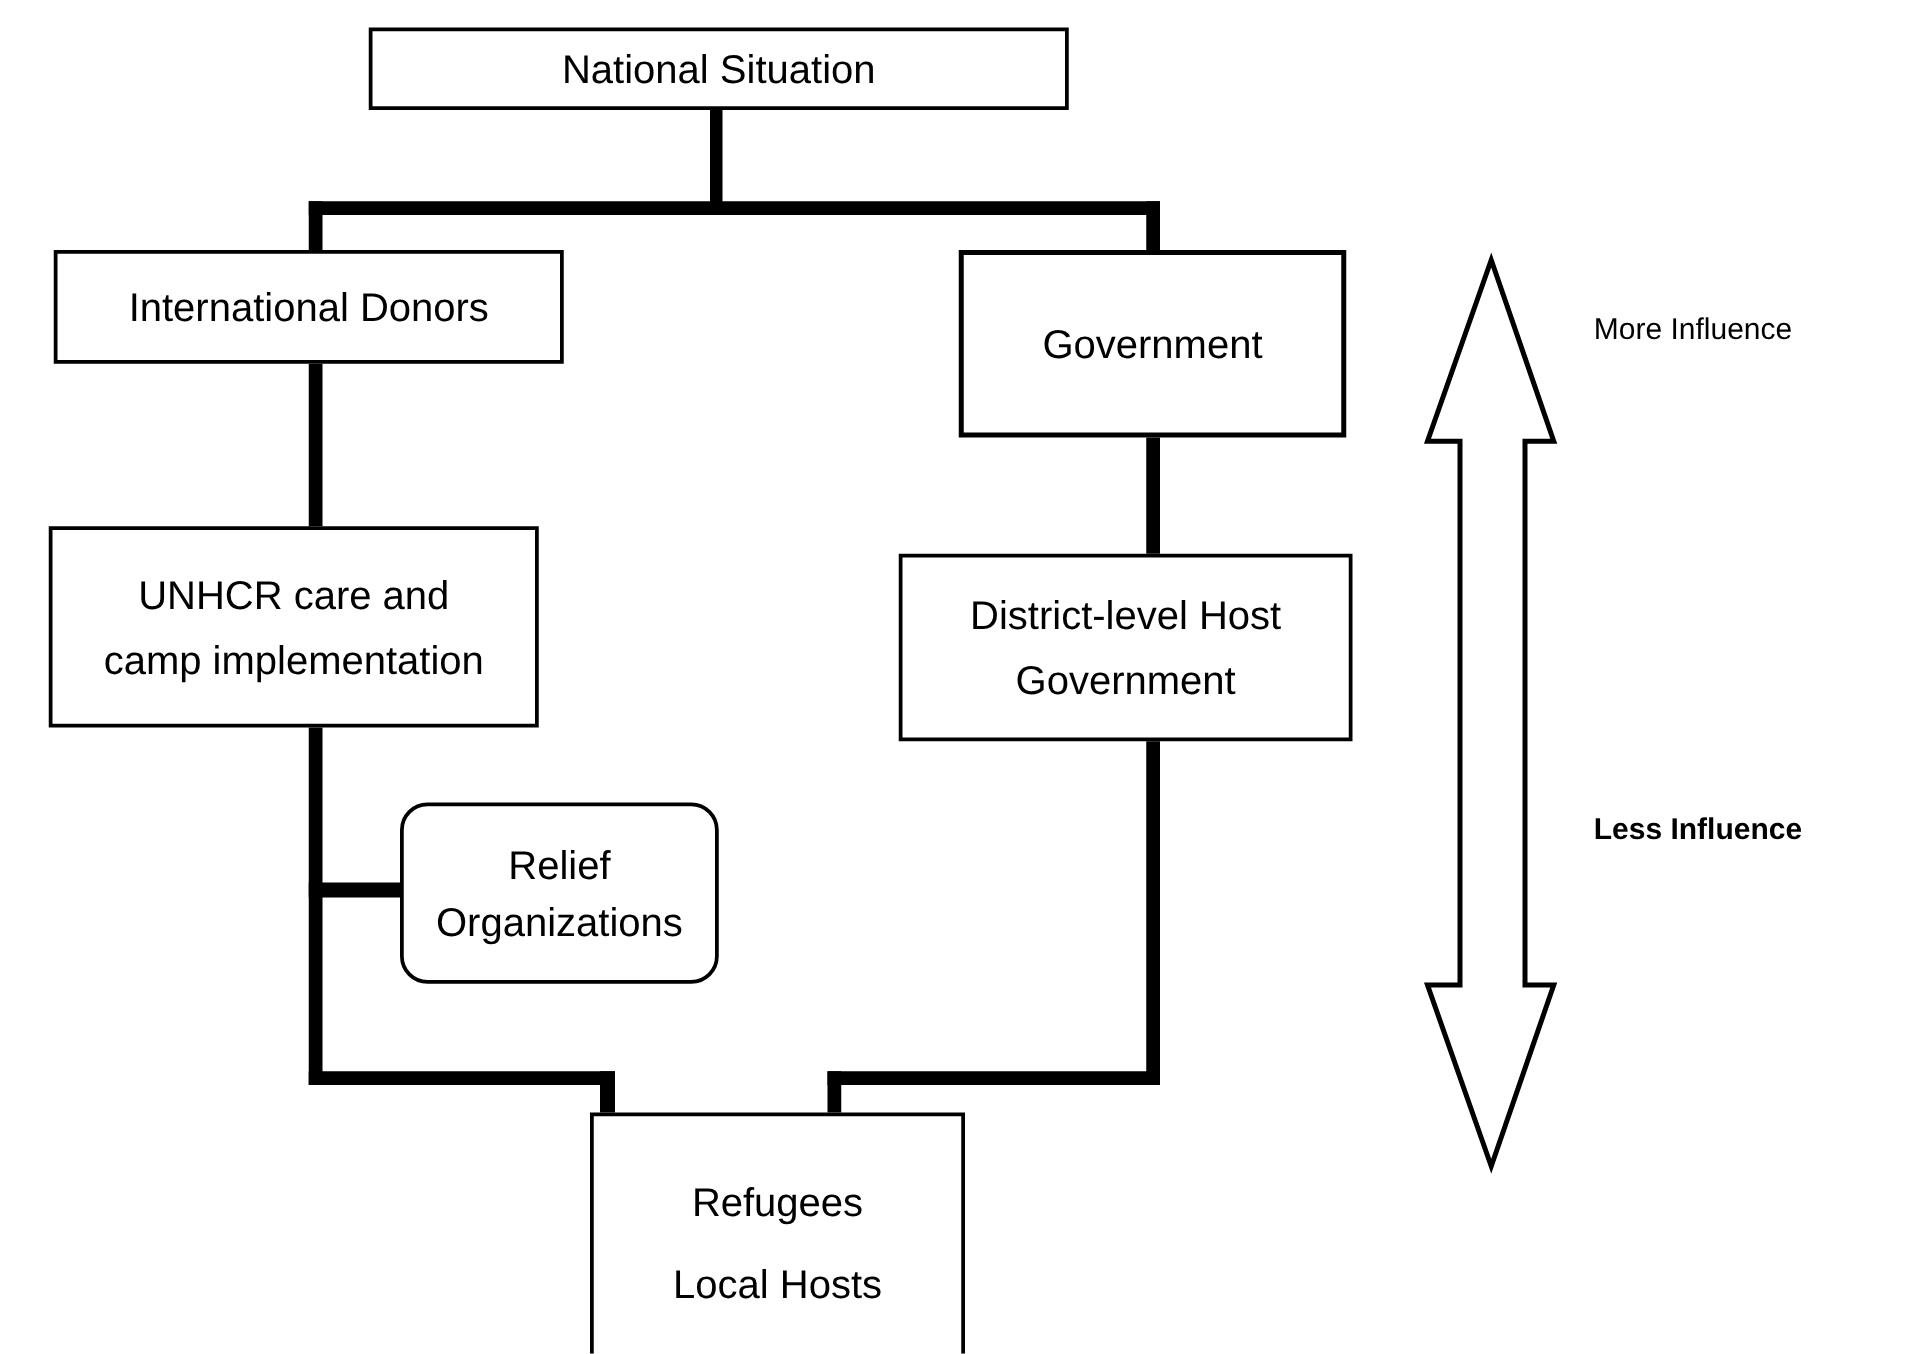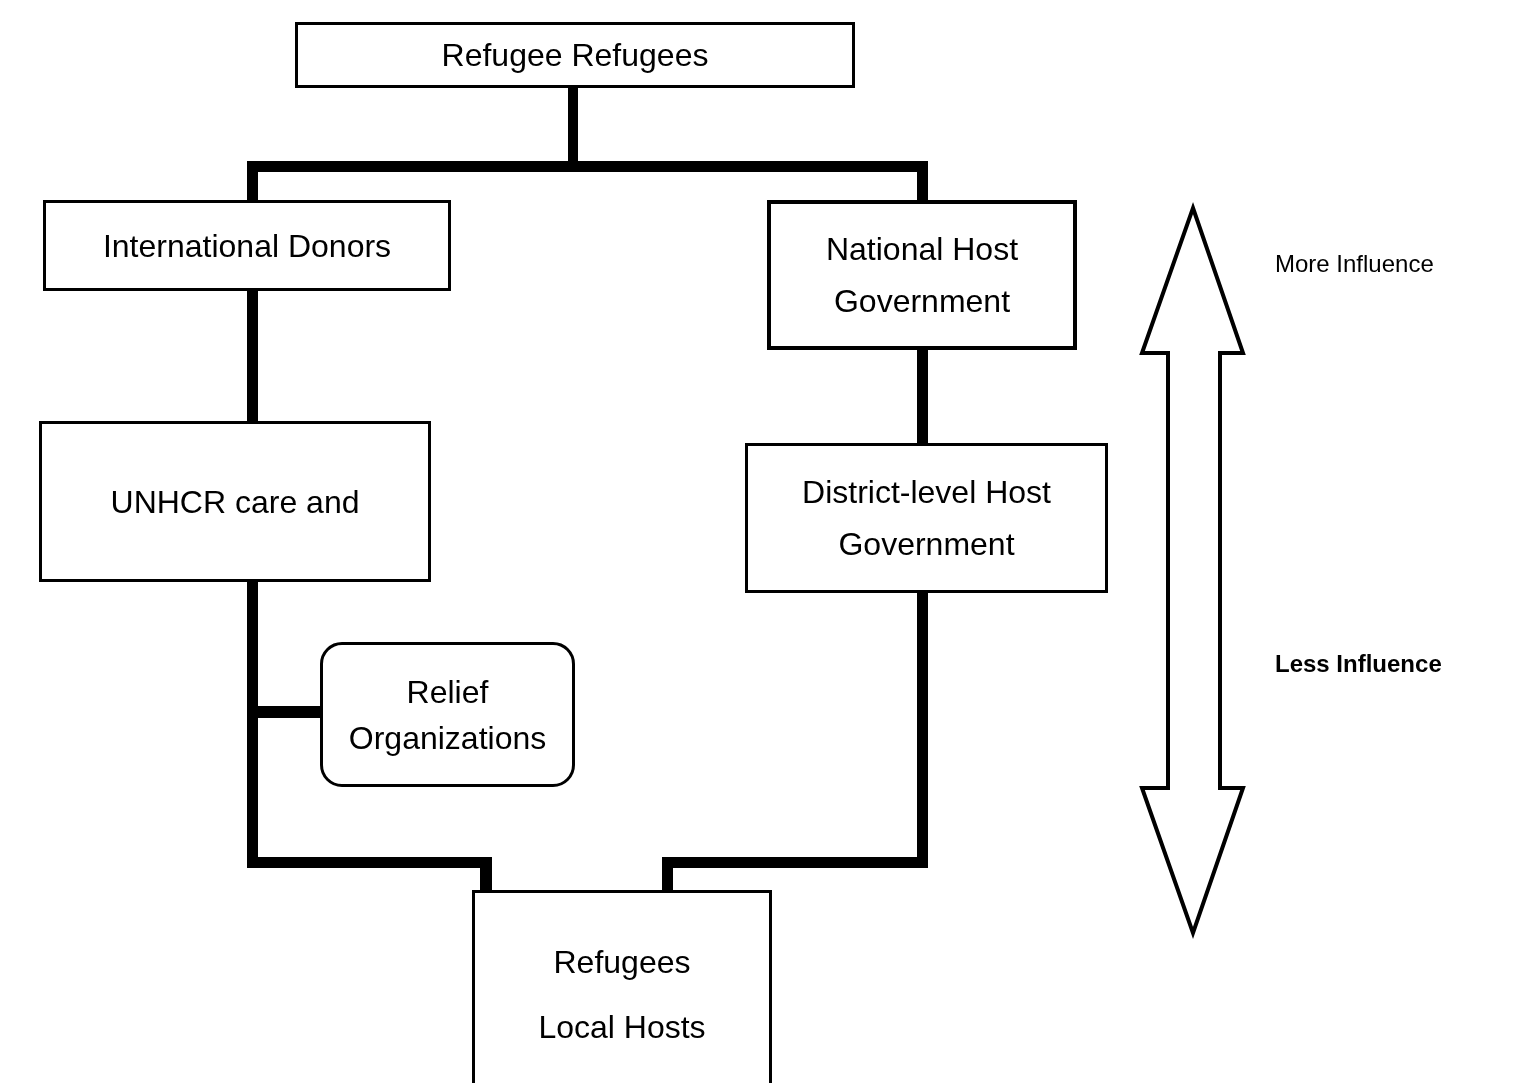--- a/index.html
+++ b/index.html
@@ -40,21 +40,21 @@
     text-align: center;
     font-size: 32px;
     line-height: 52px;
     box-sizing: border-box;
   }
 
   #node-refugee-situation      { left: 295px; top:  22px; width: 560px; height:  66px; }
   #node-international-donors   { left:  43px; top: 200px; width: 408px; height:  91px; }
   #node-national-host          { left: 767px; top: 200px; width: 310px; height: 150px; border-width: 4px; }
   #node-unhcr                  { left:  39px; top: 421px; width: 392px; height: 161px; }
-  #node-district-host          { left: 745px; top: 443px; width: 363px; height: 150px; }
+  #node-district-host          { left: 719px; top: 443px; width: 363px; height: 150px; }
   #node-relief                 { left: 320px; top: 642px; width: 255px; height: 145px; line-height: 46px; border-radius: 22px; }
   #node-refugees-local-hosts   { left: 425px; top: 890px; width: 300px; height: 209px; line-height: 40px; gap: 25px; margin-left: 47px; }
 
   .node-line { display: block; }
 
   
   #influence-arrow { position: absolute; left: 1130px; top: 195px; z-index: 1; }
 
   .influence-label {
     position: absolute;
@@ -74,34 +74,34 @@
   <div class="line" id="line-top-horizontal"></div>
   <div class="line" id="line-left-vertical"></div>
   <div class="line" id="line-right-vertical"></div>
   <div class="line" id="line-relief-branch"></div>
   <div class="line" id="line-bottom-left-horiz"></div>
   <div class="line" id="line-bottom-right-horiz"></div>
   <div class="line" id="line-left-drop"></div>
   <div class="line" id="line-right-drop"></div>
 
   <div class="node" id="node-refugee-situation">
-    <span class="node-line">Refugee Refugees</span>
+    <span class="node-line">National Situation</span>
   </div>
 
   <div class="node" id="node-international-donors">
     <span class="node-line">International Donors</span>
   </div>
 
   <div class="node" id="node-national-host">
-    <span class="node-line">National Host</span>
     <span class="node-line">Government</span>
   </div>
 
   <div class="node" id="node-unhcr">
     <span class="node-line">UNHCR care and</span>
+    <span class="node-line">camp implementation</span>
   </div>
 
   <div class="node" id="node-district-host">
     <span class="node-line">District-level Host</span>
     <span class="node-line">Government</span>
   </div>
 
   <div class="node" id="node-relief">
     <span class="node-line">Relief</span>
     <span class="node-line">Organizations</span>

